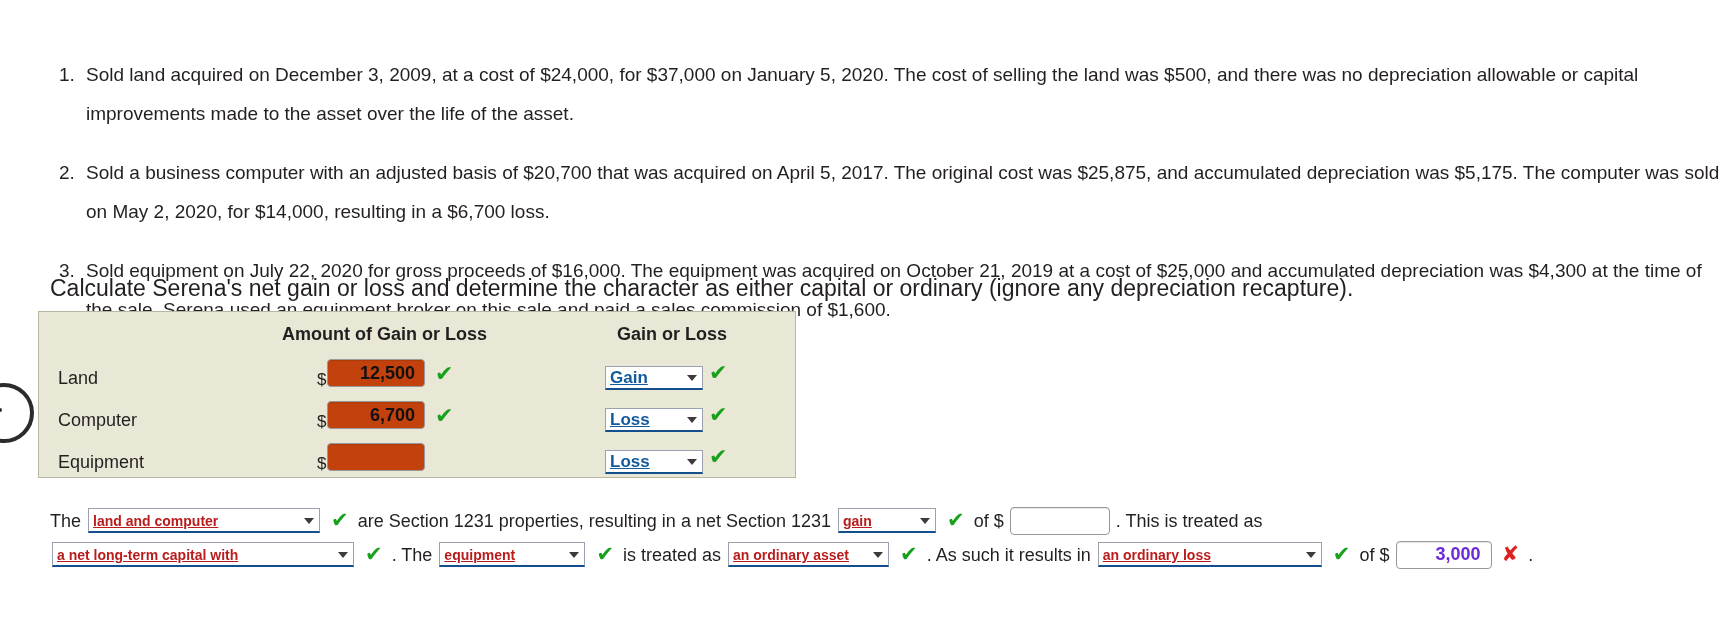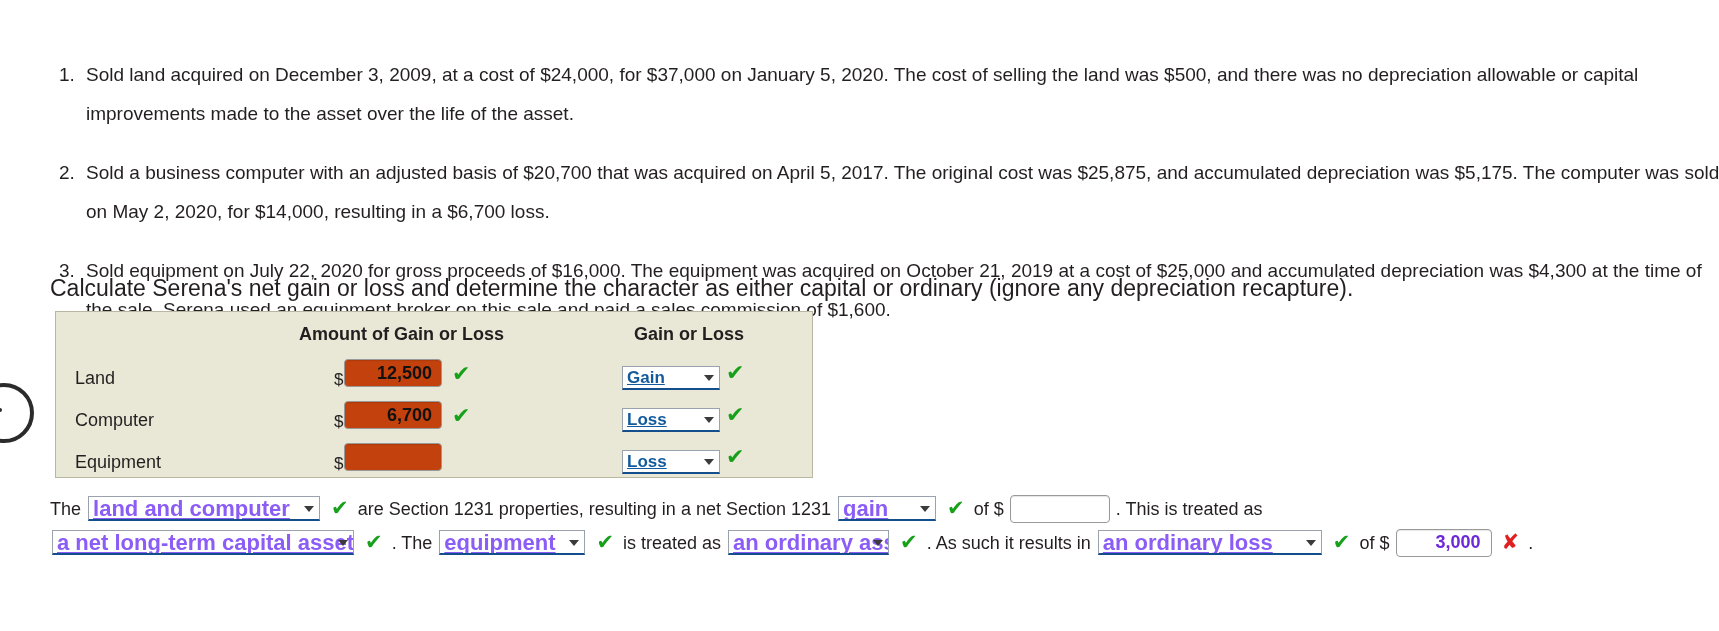--- a/index.html
+++ b/index.html
@@ -75,21 +75,21 @@
     left: 50px;
     top: 276px;
     font-size: 23px;
     line-height: 25px;
     white-space: nowrap;
   }
 
   
   #answer-table {
     position: absolute;
-    left: 55px;
+    left: 38px;
     top: 311px;
     width: 758px;
     height: 167px;
     background: #e9e7d5;
     border: 1px solid #b9b6a2;
     box-sizing: border-box;
   }
   .tbl-head {
     position: absolute;
     font-size: 18px;
@@ -191,27 +191,27 @@
 
   .inl-sel {
     display: inline-block;
     position: relative;
     box-sizing: border-box;
     height: 25px;
     vertical-align: middle;
     background: #ffffff;
     border: 1px solid #9aa3ad;
     border-bottom: 2px solid #134f8c;
-    color: #8b5cf6;
-    font-size: 22px;
+    color: #b91c1c;
+    font-size: 14px;
     font-weight: bold;
     text-decoration: underline;
     padding: 1px 20px 0 4px;
     overflow: hidden;
-    margin: 4px 2px;
+    margin: 16px 2px;
   }
   .inl-sel .arrow {
     position: absolute;
     right: 5px;
     top: 9px;
     width: 0; height: 0;
     border-left: 5px solid transparent;
     border-right: 5px solid transparent;
     border-top: 6px solid #3b3b3b;
   }
@@ -328,21 +328,21 @@
       <span class="arrow"></span>
     </span>
     <span class="inl-check">✔</span>
     <span class="txt">of $</span>
     <input class="inl-amount" style="width: 100px;" type="text" value="">
     <span class="txt">. This is treated as</span>
   </div>
 
   <div class="sentence" id="line2">
     <span class="inl-sel" style="width:302px">
-      <span>a net long-term capital asset</span>
+      <span>a net long-term capital with</span>
       <span class="arrow"></span>
     </span>
     <span class="inl-check">✔</span>
     <span class="txt">. The</span>
     <span class="inl-sel" style="width:146px">
       <span>equipment</span>
       <span class="arrow"></span>
     </span>
     <span class="inl-check">✔</span>
     <span class="txt">is treated as</span>

